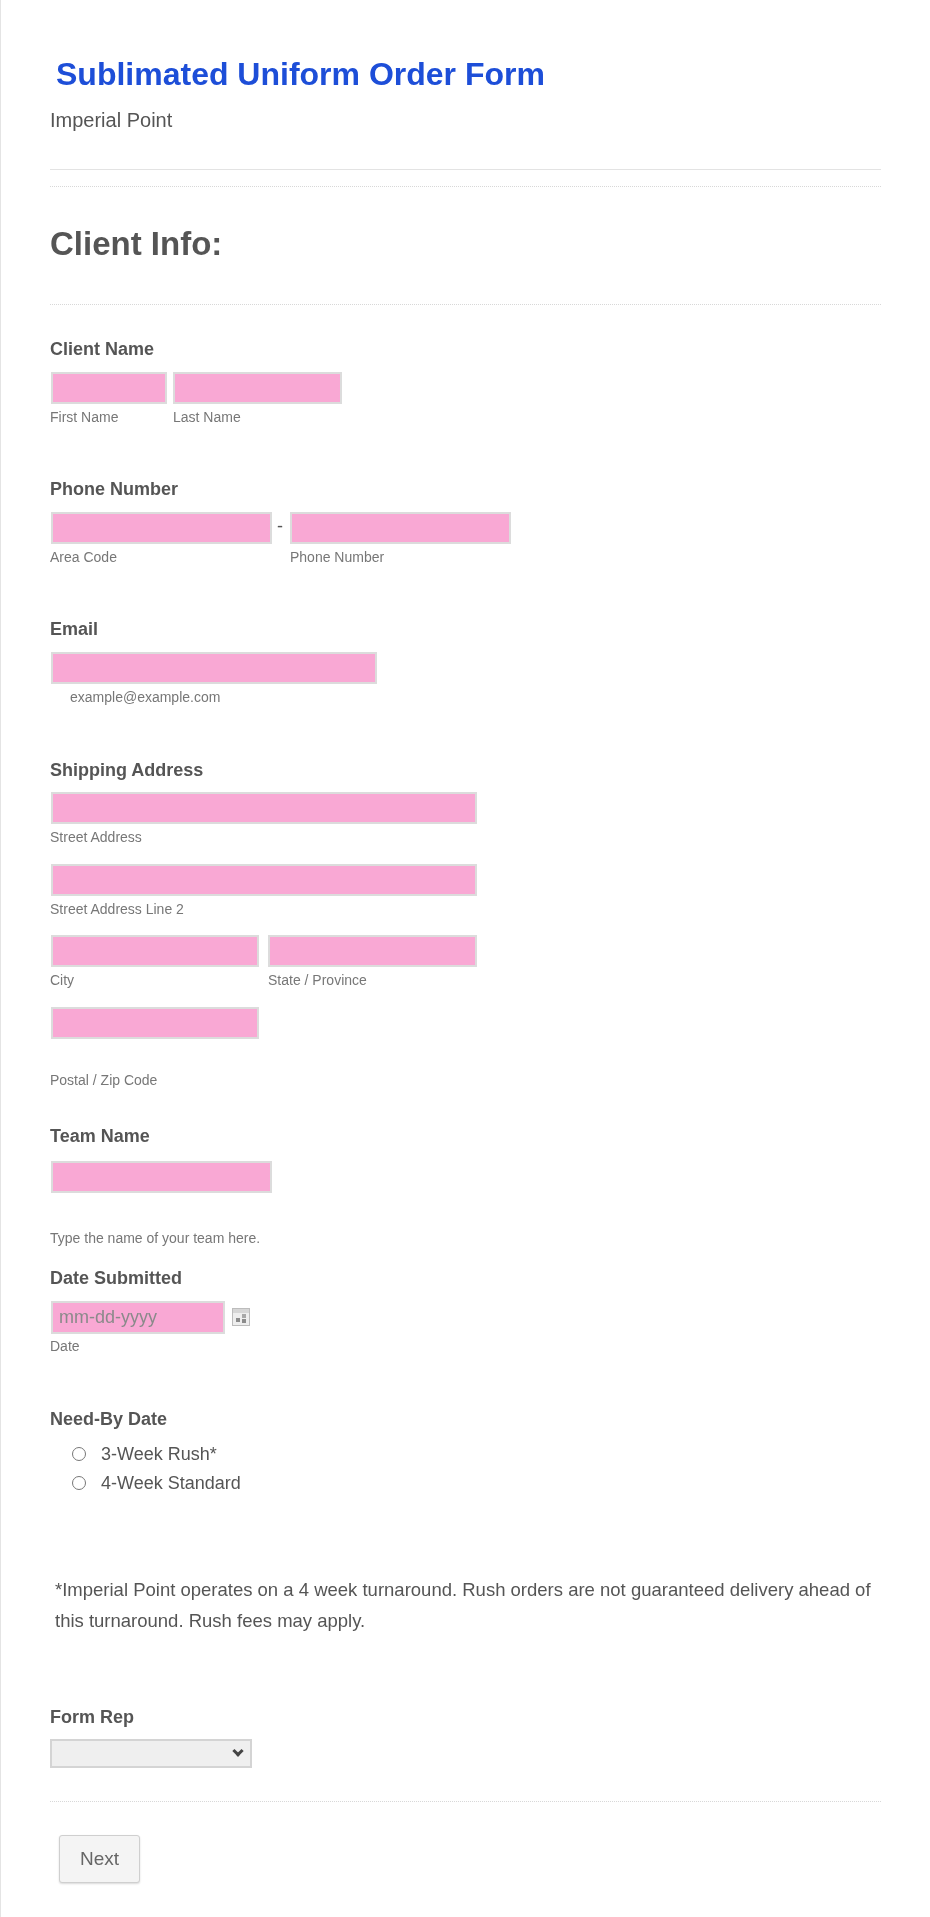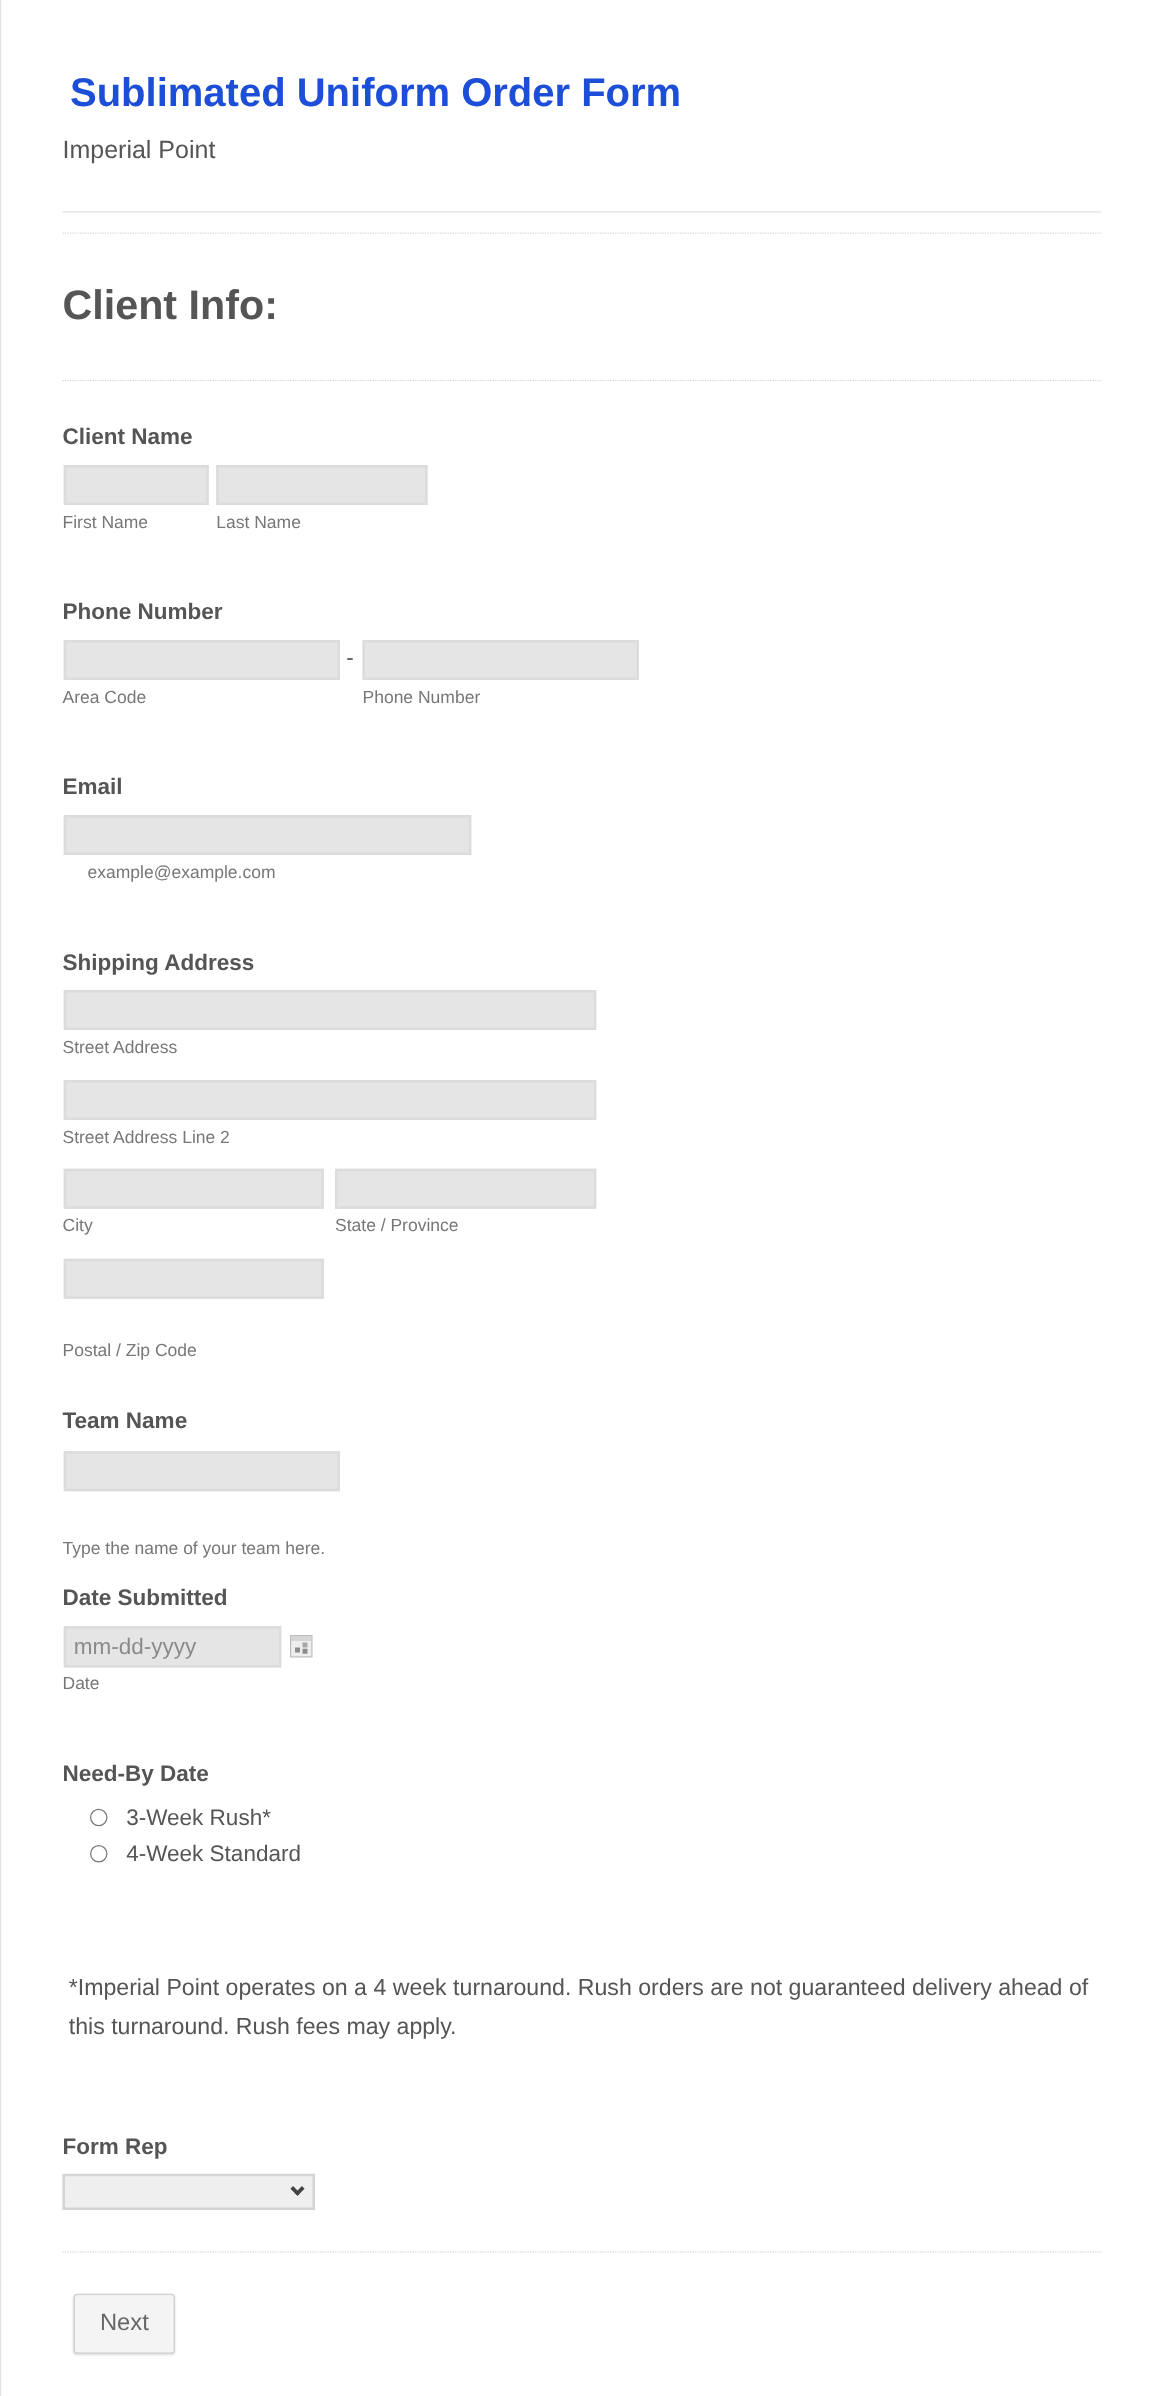--- a/index.html
+++ b/index.html
@@ -10,21 +10,21 @@
   .left-border { position: absolute; left: 0; top: 0; width: 1px; height: 1917px; background: #e4e4e4; }
   .abs { position: absolute; }
   .title { left: 56px; top: 54px; font-size: 32px; font-weight: bold; color: #1d4ed8; line-height: 40px; white-space: nowrap; }
   .subtitle { left: 50px; top: 108px; font-size: 20px; color: #555; line-height: 24px; }
   .divider { position: absolute; left: 50px; width: 831px; height: 0; border-top: 1px solid #e3e3e3; }
   .divider.dotted { border-top: 1px dotted #d8d8d8; }
   .section-head { left: 50px; top: 224px; font-size: 33px; font-weight: bold; color: #555; line-height: 40px; }
   .label { position: absolute; left: 50px; font-size: 18px; font-weight: bold; color: #555; line-height: 22px; white-space: nowrap; }
   .input {
     position: absolute; box-sizing: border-box; height: 32px;
-    border: 2px solid #dcdcdc; background: #e5e5e5;
+    border: 2px solid #dcdcdc; background: #f9a8d4;
     font-family: "Liberation Sans", sans-serif; font-size: 18px; color: #555; padding: 0 6px;
   }
   .input::placeholder { color: #8a8a8a; }
   .sublabel { position: absolute; font-size: 14px; color: #777; line-height: 18px; white-space: nowrap; }
   .dash { position: absolute; font-size: 18px; color: #555; }
   .cal-icon {
     position: absolute; left: 232px; top: 1308px; width: 18px; height: 18px; box-sizing: border-box;
     border: 1px solid #bcbcbc; background: linear-gradient(#d6d6d6 0 4px, #eeeeee 4px);
   }
   .cal-icon i { position: absolute; background: #8c8c8c; width: 4px; height: 4px; }

